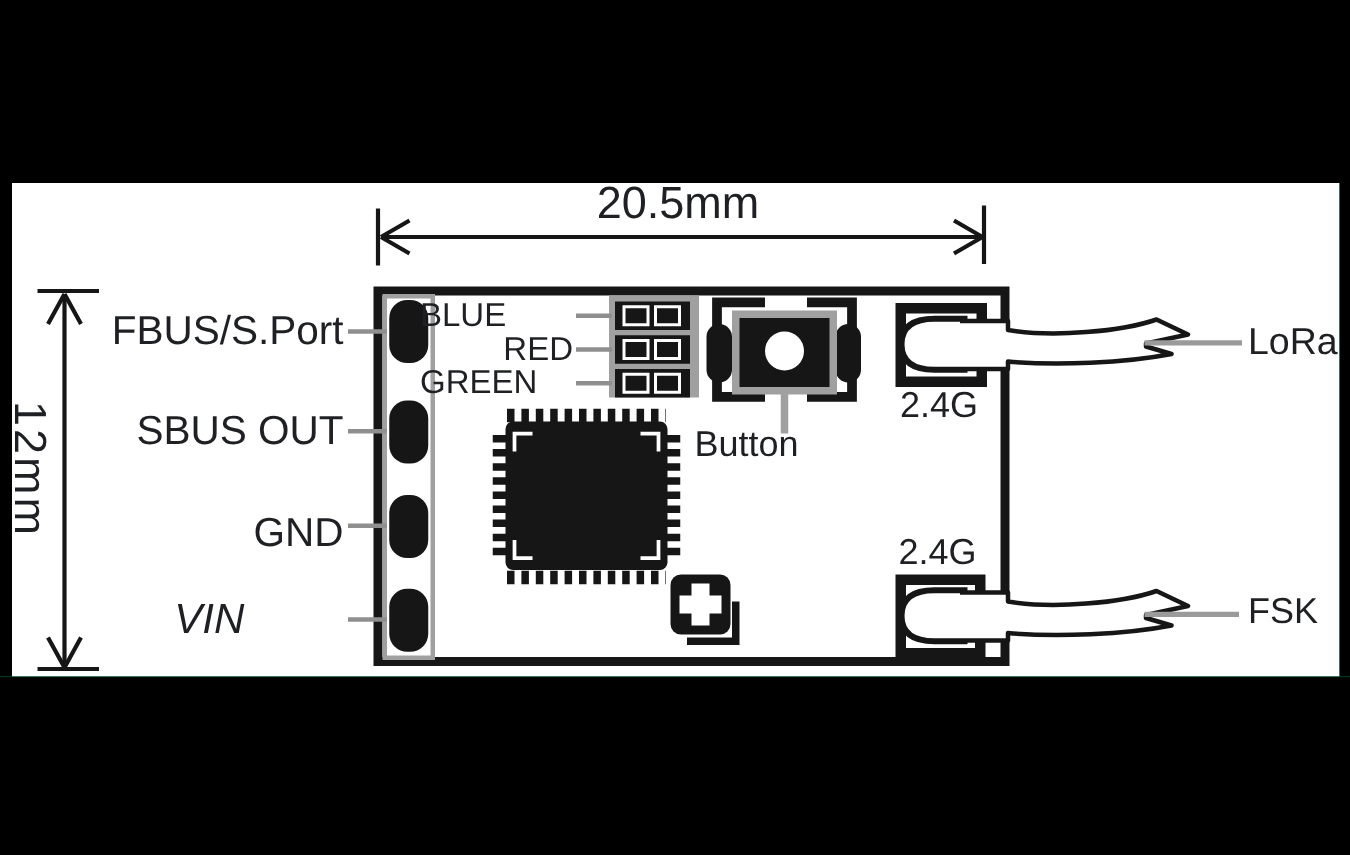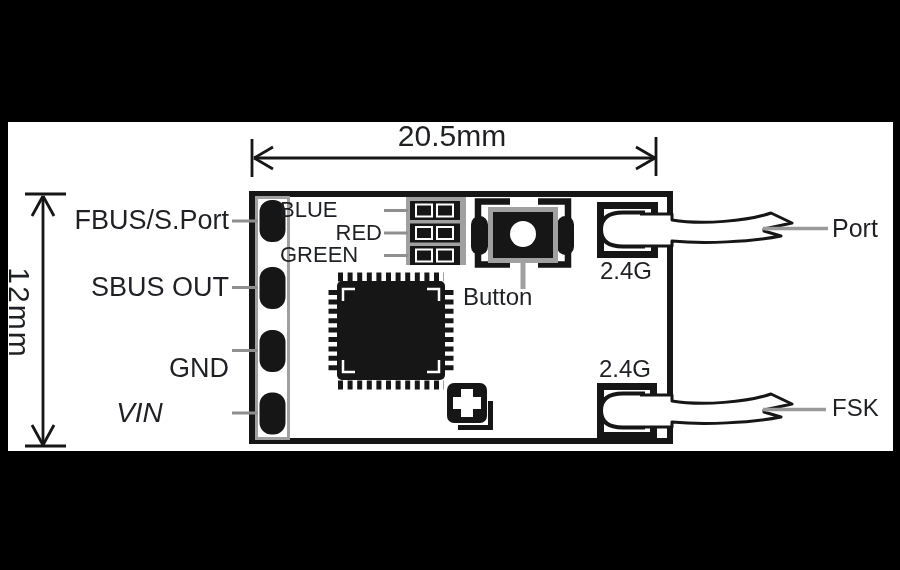--- a/index.html
+++ b/index.html
@@ -7,21 +7,21 @@
          font-family:"Liberation Sans","DejaVu Sans",sans-serif;}
   .bar{position:absolute;background:#000;}
   #whitefield{position:absolute;left:8px;top:122px;width:885px;height:329px;background:#fff;}
   #artwork{position:absolute;left:0;top:0;}
   .lbl{position:absolute;color:#1f2024;white-space:nowrap;}
   .l-dimw{left:372px;top:121px;width:160px;font-size:30px;line-height:30px;text-align:center;}
   .l-dimh{left:-36px;top:298px;width:110px;font-size:30px;line-height:30px;text-align:center;
           letter-spacing:2px;transform:rotate(90deg);}
   .l-fbus{left:50px;top:207px;width:179px;font-size:27px;line-height:27px;text-align:right;}
   .l-sbus{left:50px;top:274px;width:179px;font-size:27px;line-height:27px;text-align:right;}
-  .l-gnd {left:50px;top:355px;width:179px;font-size:27px;line-height:27px;text-align:right;}
+  .l-gnd {left:50px;top:342px;width:179px;font-size:27px;line-height:27px;text-align:right;}
   .l-vin {left:50px;top:399px;width:179px;font-size:28px;line-height:27px;text-align:center;font-style:italic;}
   .l-blue {left:280px;top:199px;width:102px;font-size:22px;line-height:22px;text-align:left;}
   .l-red  {left:280px;top:222px;width:102px;font-size:22px;line-height:22px;text-align:right;}
   .l-green{left:280px;top:244px;width:102px;font-size:22px;line-height:22px;text-align:left;}
   .l-button{left:463px;top:285px;width:120px;font-size:24px;line-height:24px;text-align:left;}
   .l-24g-1{left:577px;top:259px;width:98px;font-size:24px;line-height:24px;text-align:center;}
   .l-24g-2{left:576px;top:357px;width:98px;font-size:24px;line-height:24px;text-align:center;}
   .l-lora{left:832px;top:216px;font-size:25px;line-height:25px;}
   .l-fsk {left:832px;top:396px;font-size:24px;line-height:24px;}
 </style>
@@ -147,15 +147,15 @@
   <div class="lbl l-vin">VIN</div>
 
   <div class="lbl l-blue">BLUE</div>
   <div class="lbl l-red">RED</div>
   <div class="lbl l-green">GREEN</div>
 
   <div class="lbl l-button">Button</div>
 
   <div class="lbl l-24g-1">2.4G</div>
   <div class="lbl l-24g-2">2.4G</div>
-  <div class="lbl l-lora">Port</div>
+  <div class="lbl l-lora">LoRa</div>
   <div class="lbl l-fsk">FSK</div>
 </div>
 
 </body></html>

